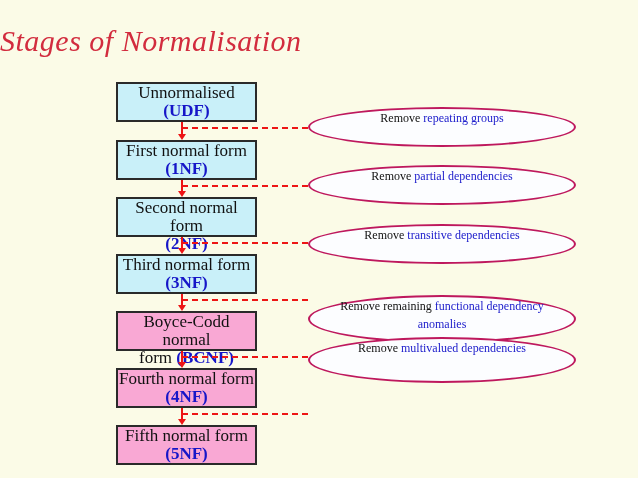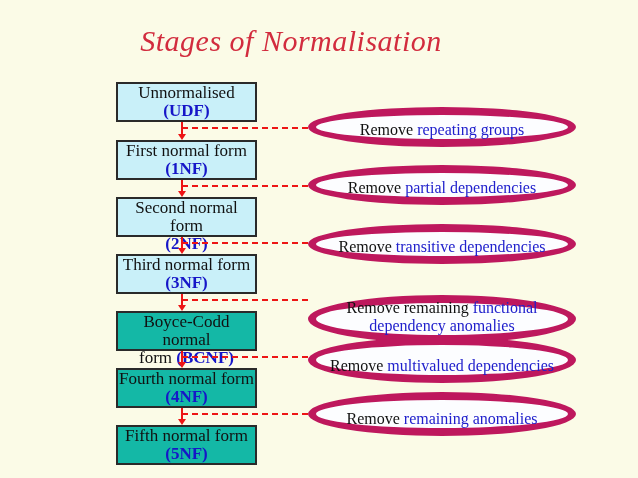--- a/index.html
+++ b/index.html
@@ -1,50 +1,50 @@
 <!DOCTYPE html>
 <html><head>
 <meta charset="utf-8">
 <style>
   html,body{margin:0;padding:0;background:#fbfbe7;}
   #slide{
     position:relative;width:638px;height:478px;background:#fbfbe7;overflow:hidden;
     font-family:"Liberation Serif","DejaVu Serif",serif;
   }
   #title{
-    position:absolute;top:24px;left:0;width:582px;text-align:center;
+    position:absolute;top:24px;left:0;width:582px;
     font-size:30px;font-style:italic;color:#d22c3e;letter-spacing:.5px;
   }
   .box{
     position:absolute;left:116px;width:141px;height:40px;box-sizing:border-box;
     border:2px solid #2a2a2a;text-align:center;color:#111;
     font-size:17px;line-height:18px;padding-top:0;
   }
   .box .l2{display:block;}
   .cyan{background:#c9f0f9;}
-  .lav{background:#14b8a6;}
+  .lav{background:#f9a8d4;}
   .blue{color:#1616c8;font-weight:bold;}
   .b1{top:82px}.b2{top:140px}.b3{top:197px}.b4{top:254px}
   .b5{top:311px}.b6{top:368px}.b7{top:425px}
   .vline{position:absolute;left:181px;width:2px;background:#ed1515;}
   .v1{top:122px;height:13px}.v2{top:180px;height:12px}.v3{top:237px;height:12px}
   .v4{top:294px;height:12px}.v5{top:351px;height:12px}.v6{top:408px;height:12px}
   .arrow{
     position:absolute;left:178px;width:0;height:0;
     border-left:4px solid transparent;border-right:4px solid transparent;
     border-top:6px solid #ed1515;
   }
   .a1{top:134px}.a2{top:191px}.a3{top:248px}.a4{top:305px}.a5{top:362px}.a6{top:419px}
   .hdash{position:absolute;left:182px;width:126px;height:0;border-top:2px dashed #ed1515;}
   .h1{top:127px}.h2{top:185px}.h3{top:242px}.h4{top:299px}.h5{top:356px}.h6{top:413px}
   .ellipse{
     position:absolute;left:308px;width:268px;box-sizing:border-box;
-    border:8px solid #be185d;border-radius:50%;background:#fcfdff;
-    display:flex;align-items:flex-end;justify-content:center;
-    font-size:16px;color:#111;text-align:center;line-height:18px;
+    border:2px solid #be185d;border-radius:50%;background:#fcfdff;
+    display:flex;align-items:flex-start;justify-content:center;
+    font-size:12px;color:#111;text-align:center;line-height:18px;
   }
   .ellipse .txt{white-space:nowrap;}
   .ellipse .wrap{white-space:normal;width:218px;}
   .ellipse .eblue{color:#2020cc;font-weight:normal;}
   .e1{top:107px;height:40px}.e2{top:165px;height:40px}.e3{top:224px;height:40px}
   .e4{top:295px;height:48px}.e5{top:337px;height:46px}.e6{top:392px;height:44px}
 </style>
 </head>
 <body>
 
@@ -109,17 +109,14 @@
   </div>
   <div class="ellipse e2">
     <span class="txt"><span>Remove </span><span class="eblue">partial dependencies</span></span>
   </div>
   <div class="ellipse e4">
     <span class="wrap"><span>Remove remaining </span><span class="eblue">functional dependency anomalies</span></span>
   </div>
   <div class="ellipse e5">
     <span class="txt"><span>Remove </span><span class="eblue">multivalued dependencies</span></span>
   </div>
-  <div class="ellipse e6">
-    <span class="txt"><span>Remove </span><span class="eblue">remaining anomalies</span></span>
-  </div>
 
 </div>
 
 </body></html>

